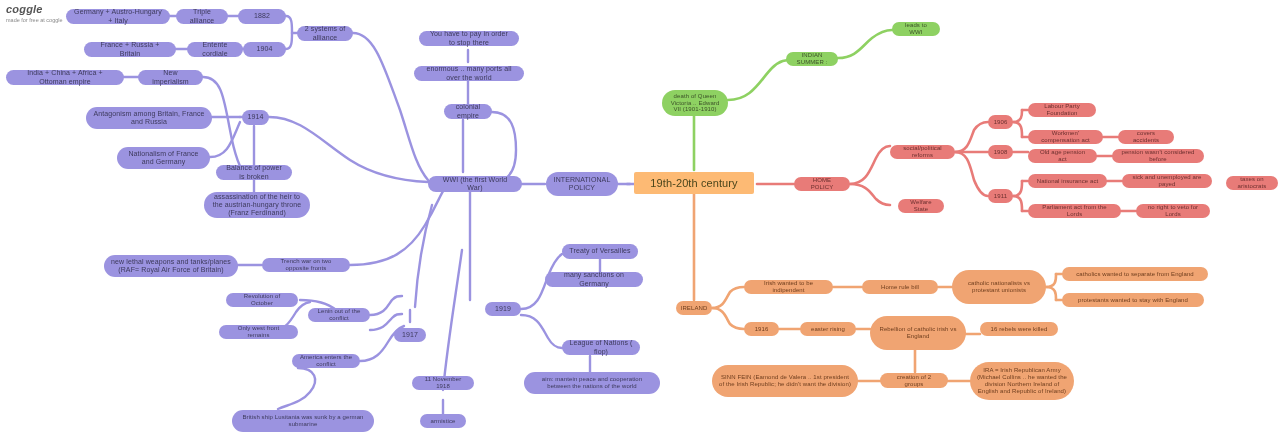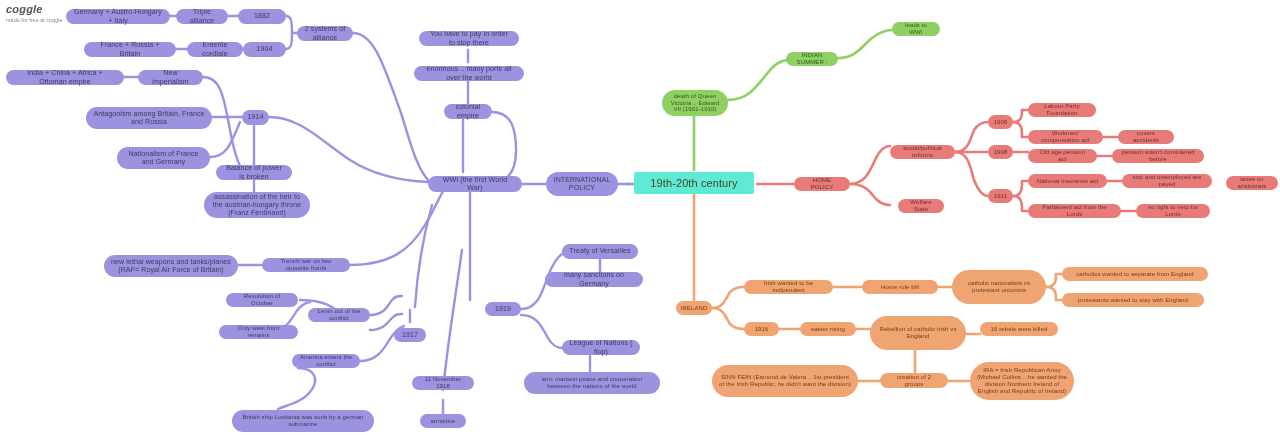--- a/index.html
+++ b/index.html
@@ -6,21 +6,21 @@
   body{width:1280px;height:438px;overflow:hidden;font-family:"Liberation Sans",sans-serif;}
   #canvas{position:relative;width:1280px;height:438px;background:#fff;}
   svg#wires{position:absolute;left:0;top:0;width:1280px;height:438px;pointer-events:none;}
   .node{position:absolute;box-sizing:border-box;display:flex;align-items:center;justify-content:center;
         text-align:center;border-radius:999px;line-height:1.15;color:#3a3a46;letter-spacing:0.1px;
         padding:2px 7px;}
   .purple{background:#9b93e0;color:#3d3a5c;}
   .green{background:#8ed162;color:#3c5128;}
   .red{background:#e87b78;color:#6b2f2e;}
   .orange{background:#f0a472;color:#6e3d1d;}
-  .yellow{background:#5eead4;color:#4b461c;border-radius:2px;}
+  .yellow{background:#fdba74;color:#4b461c;border-radius:2px;}
   .f6{font-size:6px;}
   .f7{font-size:7px;}
   .f11{font-size:11px;}
   #logo{position:absolute;left:6px;top:3px;}
   #logo .brand{font-size:11px;font-weight:bold;font-style:italic;color:#555;letter-spacing:0.2px;}
   #logo .tag{font-size:5.5px;color:#8a8a8a;margin-top:2px;}
 </style>
 </head>
 <body>
 

